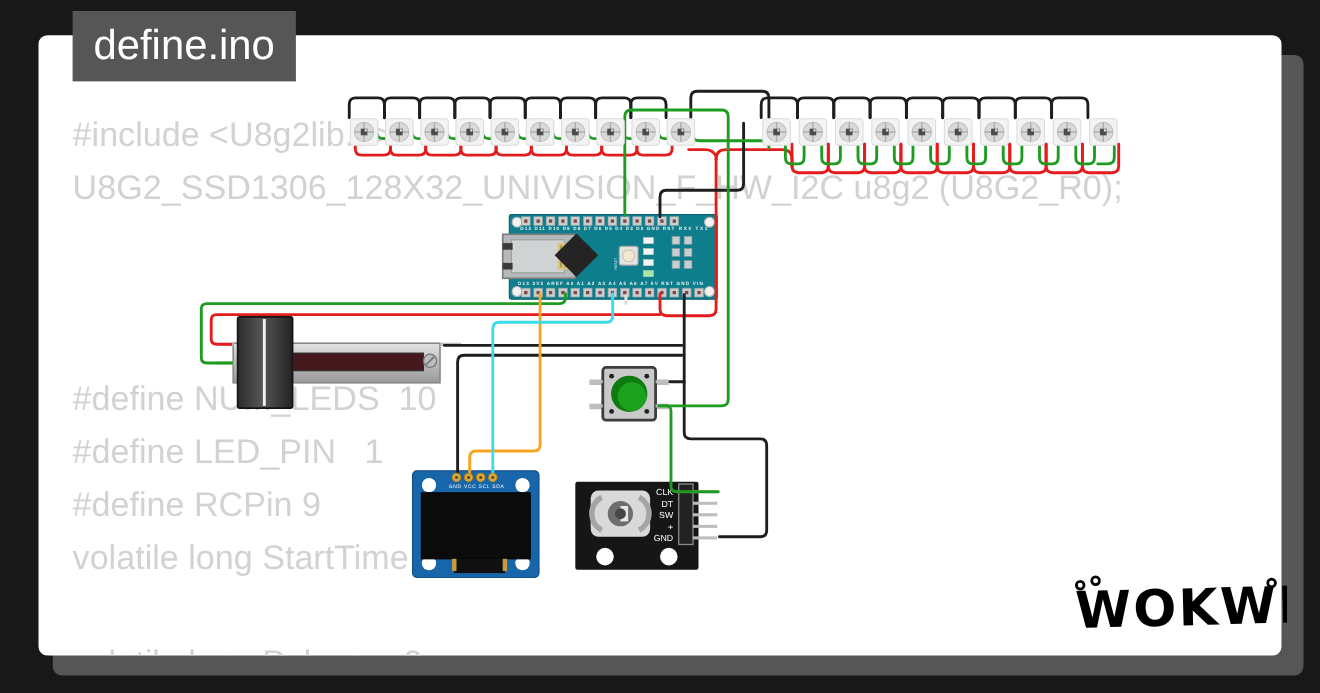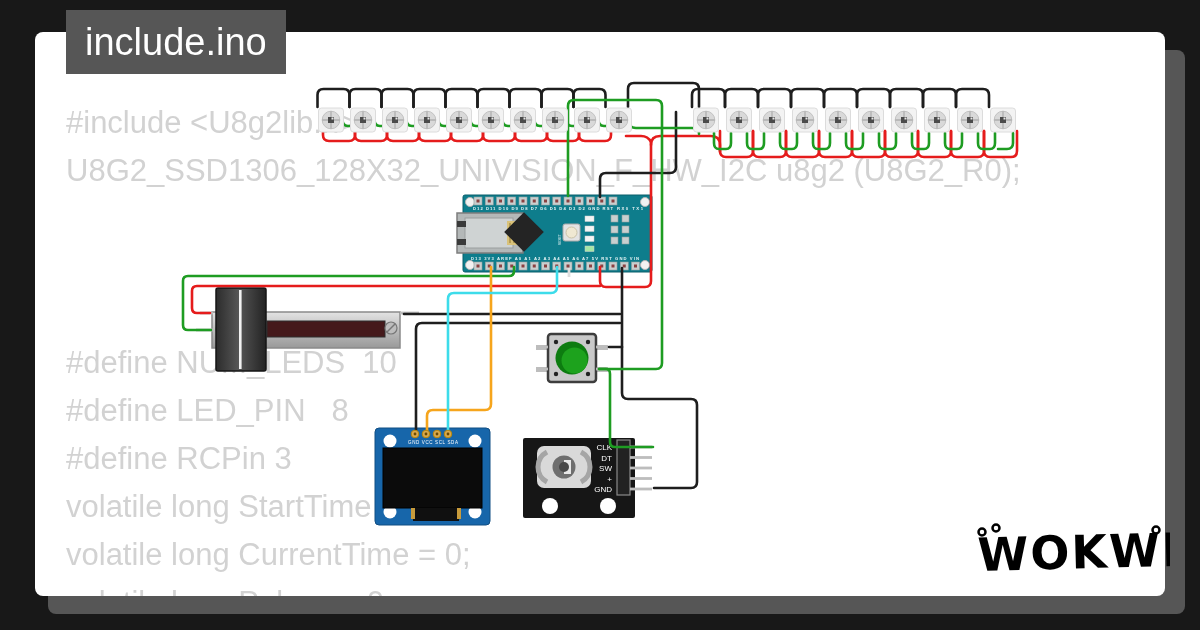--- a/index.html
+++ b/index.html
@@ -15,29 +15,28 @@
 </style>
 </head>
 <body>
 
 <div class="shadow"></div>
 
 <div class="card">
   <div class="code-line" style="top:73px">#include &lt;U8g2lib.h&gt;</div>
   <div class="code-line" style="top:121px">U8G2_SSD1306_128X32_UNIVISION_F_HW_I2C u8g2 (U8G2_R0);</div>
   <div class="code-line" style="top:313px">#define NUM_LEDS  10</div>
-  <div class="code-line" style="top:361px">#define LED_PIN   8</div>
-  <div class="code-line" style="top:409px">#define RCPin 3</div>
+  <div class="code-line" style="top:361px">#define LED_PIN   1</div>
+  <div class="code-line" style="top:409px">#define RCPin 9</div>
   <div class="code-line" style="top:457px">volatile long StartTime = 0;</div>
-  <div class="code-line" style="top:505px">volatile long CurrentTime = 0;</div>
   <div class="code-line" style="top:553px">volatile long Pulses = 0;</div>
 </div>
 
 <div class="tab">
-  <span>include.ino</span>
+  <span>define.ino</span>
 </div>
 
 <svg class="circuit" width="1200" height="630" viewBox="0 0 1200 630">
   <defs>
     <linearGradient id="potg" x1="0" y1="0" x2="0" y2="1">
       <stop offset="0" stop-color="#e3e3e3"></stop>
         <stop offset="0.55" stop-color="#b9b9b9"></stop>
         <stop offset="1" stop-color="#999999"></stop>
     </linearGradient>
     <linearGradient id="knobg" x1="0" y1="0" x2="1" y2="0">

